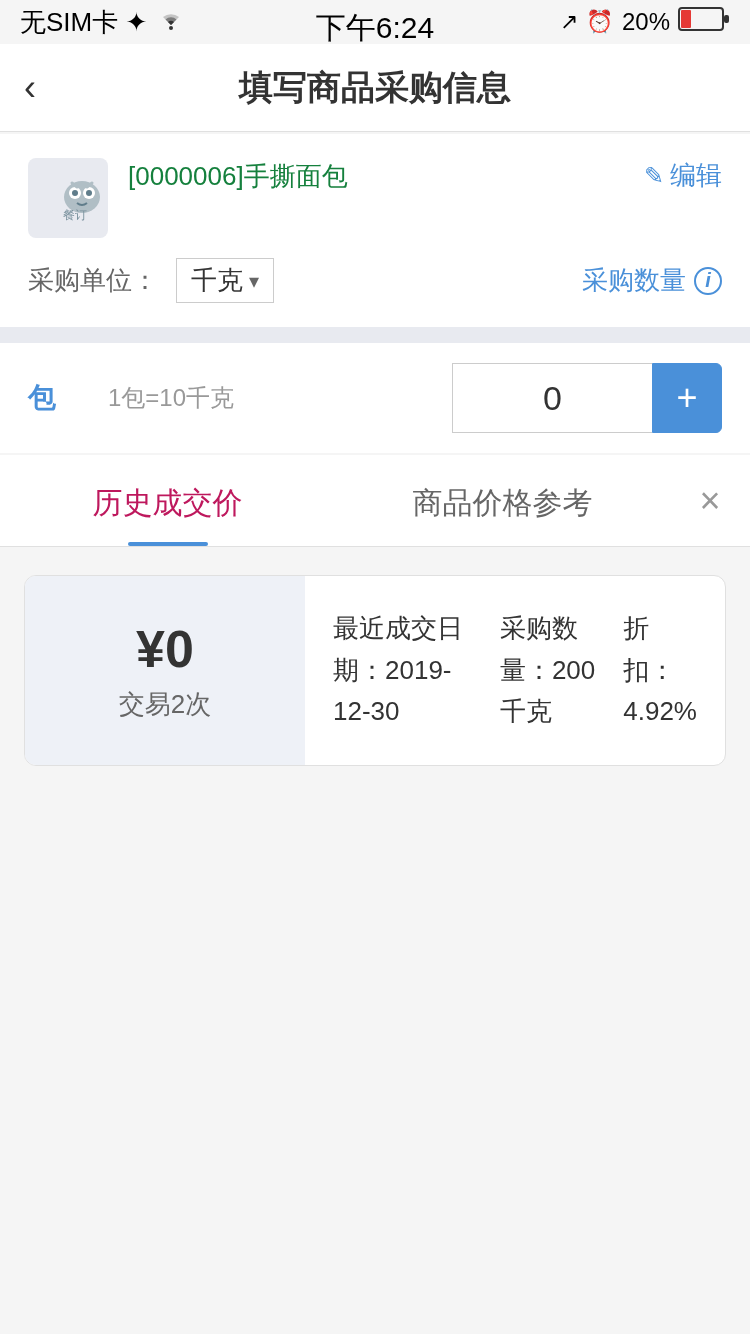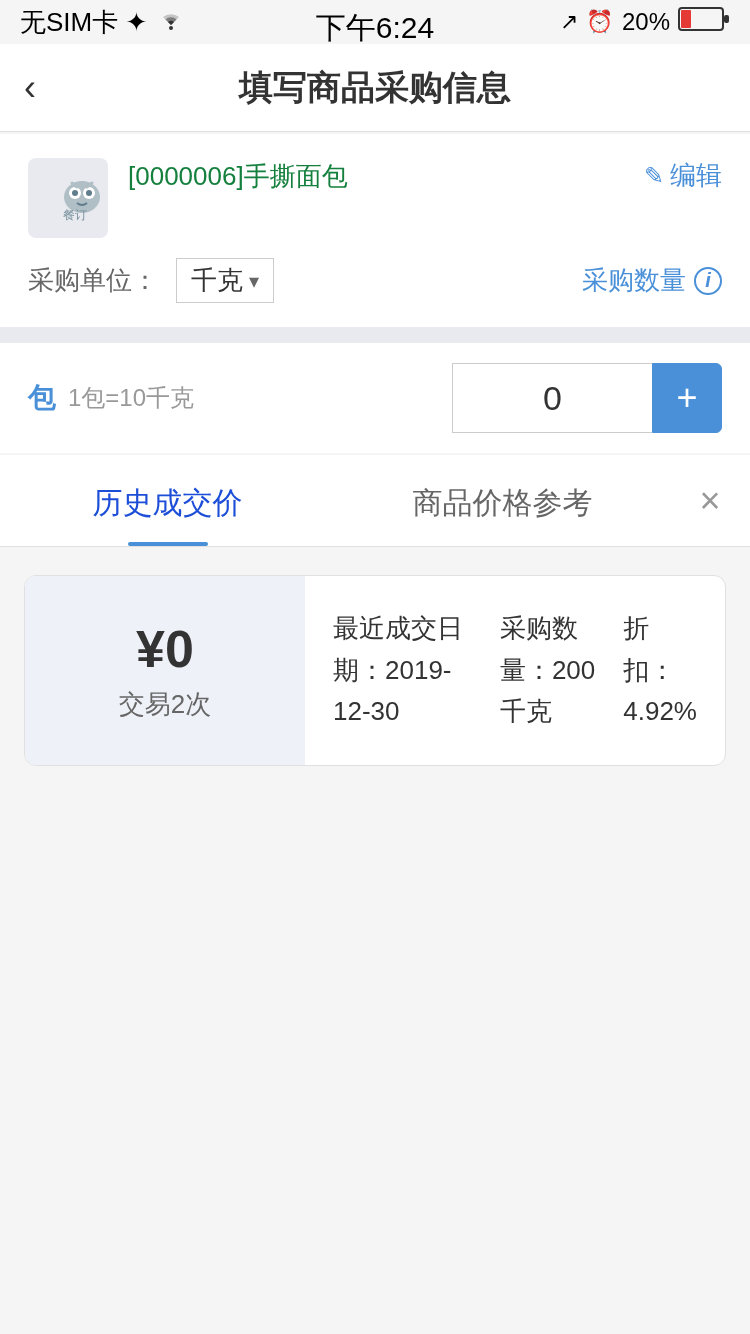--- a/index.html
+++ b/index.html
@@ -194,20 +194,21 @@
       gap: 12px;
     }
     .qty-unit-badge {
       font-size: 28px;
       font-weight: 600;
       color: #4a90d9;
     }
     .qty-conversion {
       font-size: 24px;
       color: #999;
+      margin-left: 40px;
     }
     .quantity-input-group {
       display: flex;
       align-items: center;
       gap: 0;
     }
     .qty-input {
       width: 200px;
       height: 70px;
       border: 1px solid #ccc;
@@ -243,21 +244,21 @@
     }
     .tab-item {
       flex: 1;
       text-align: center;
       padding: 28px 0 22px;
       font-size: 30px;
       cursor: pointer;
       position: relative;
     }
     .tab-item.active {
-      color: #1d4ed8;
+      color: #be185d;
     }
     .tab-item.inactive {
       color: #666;
     }
     .tab-underline {
       position: absolute;
       bottom: 0;
       left: 50%;
       transform: translateX(-50%);
       width: 80px;

